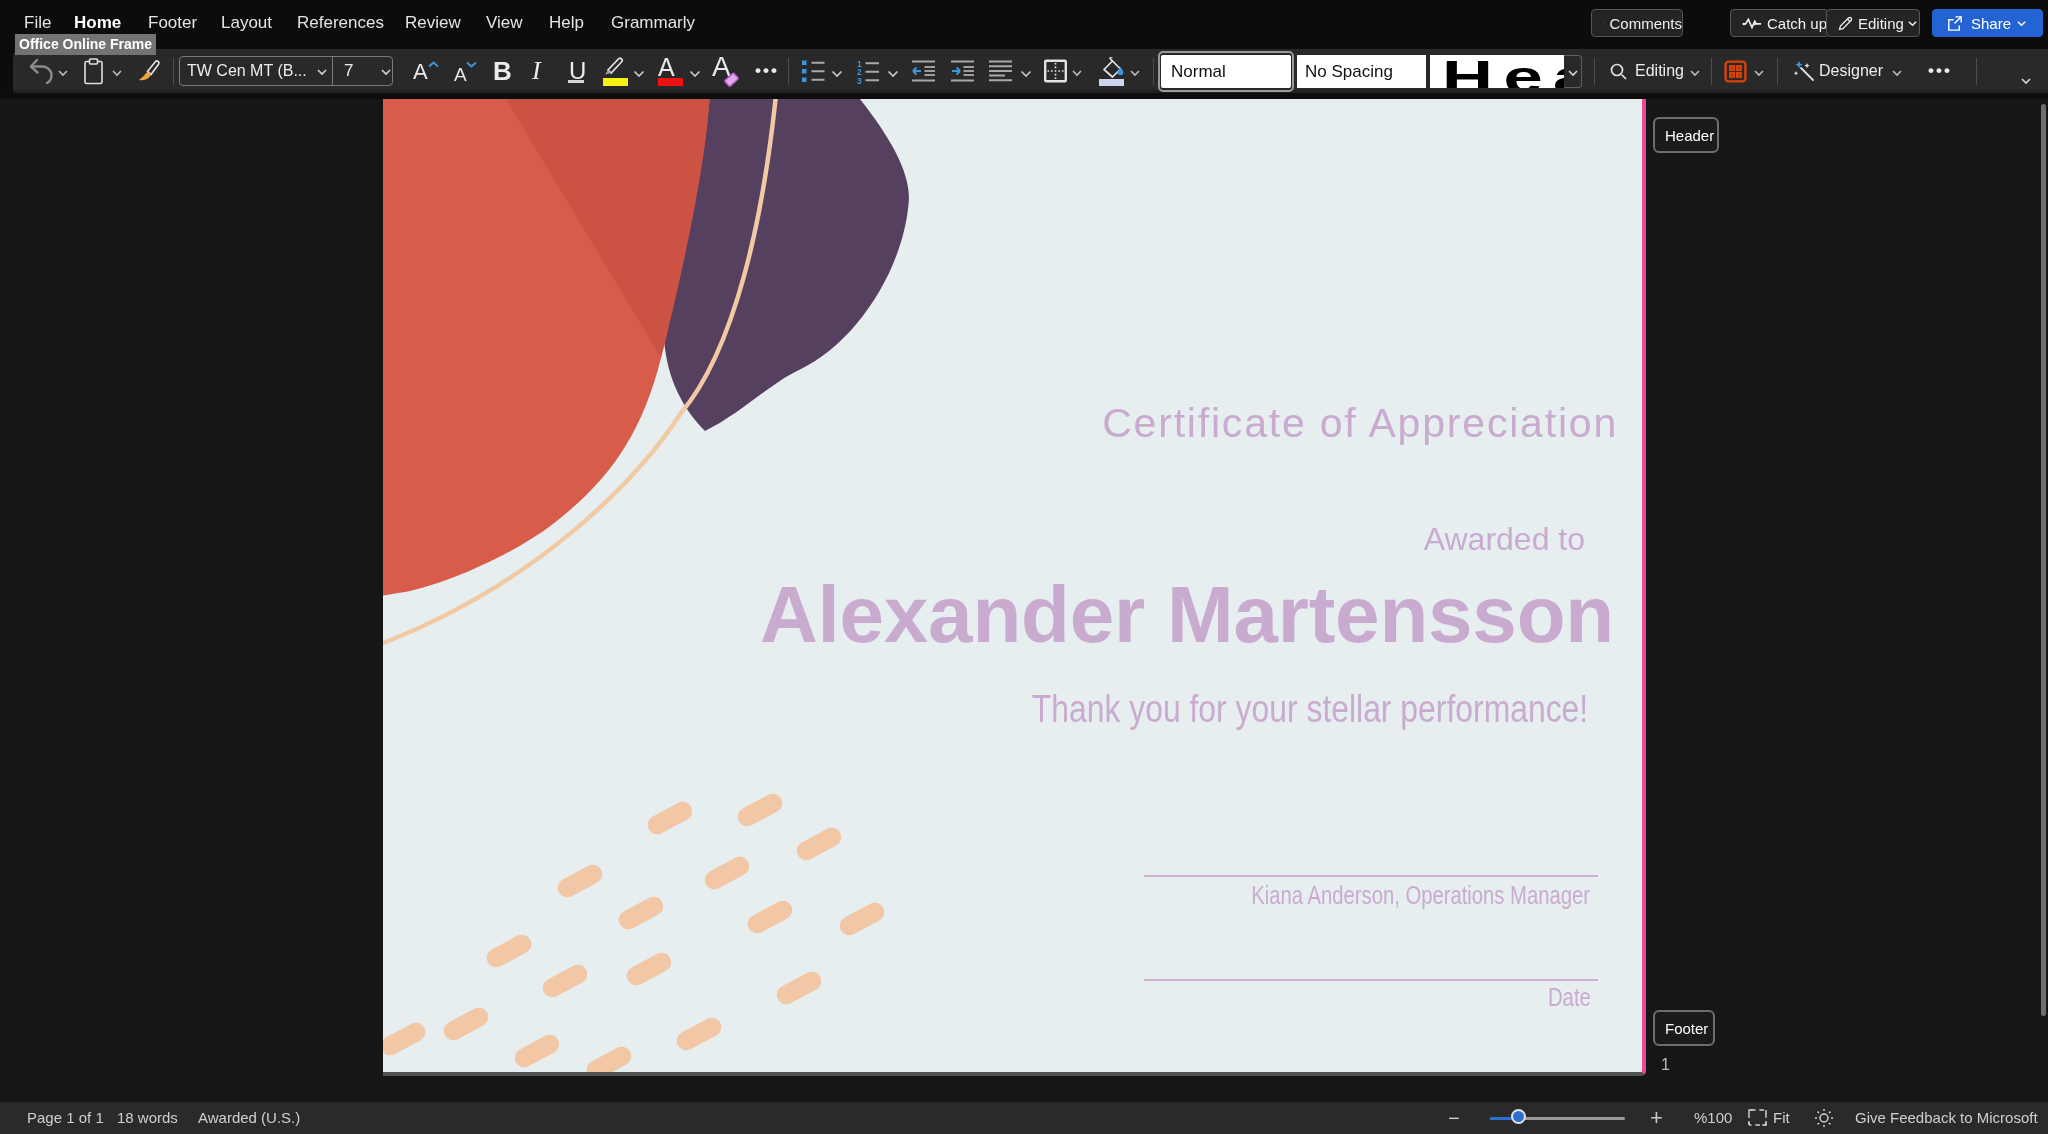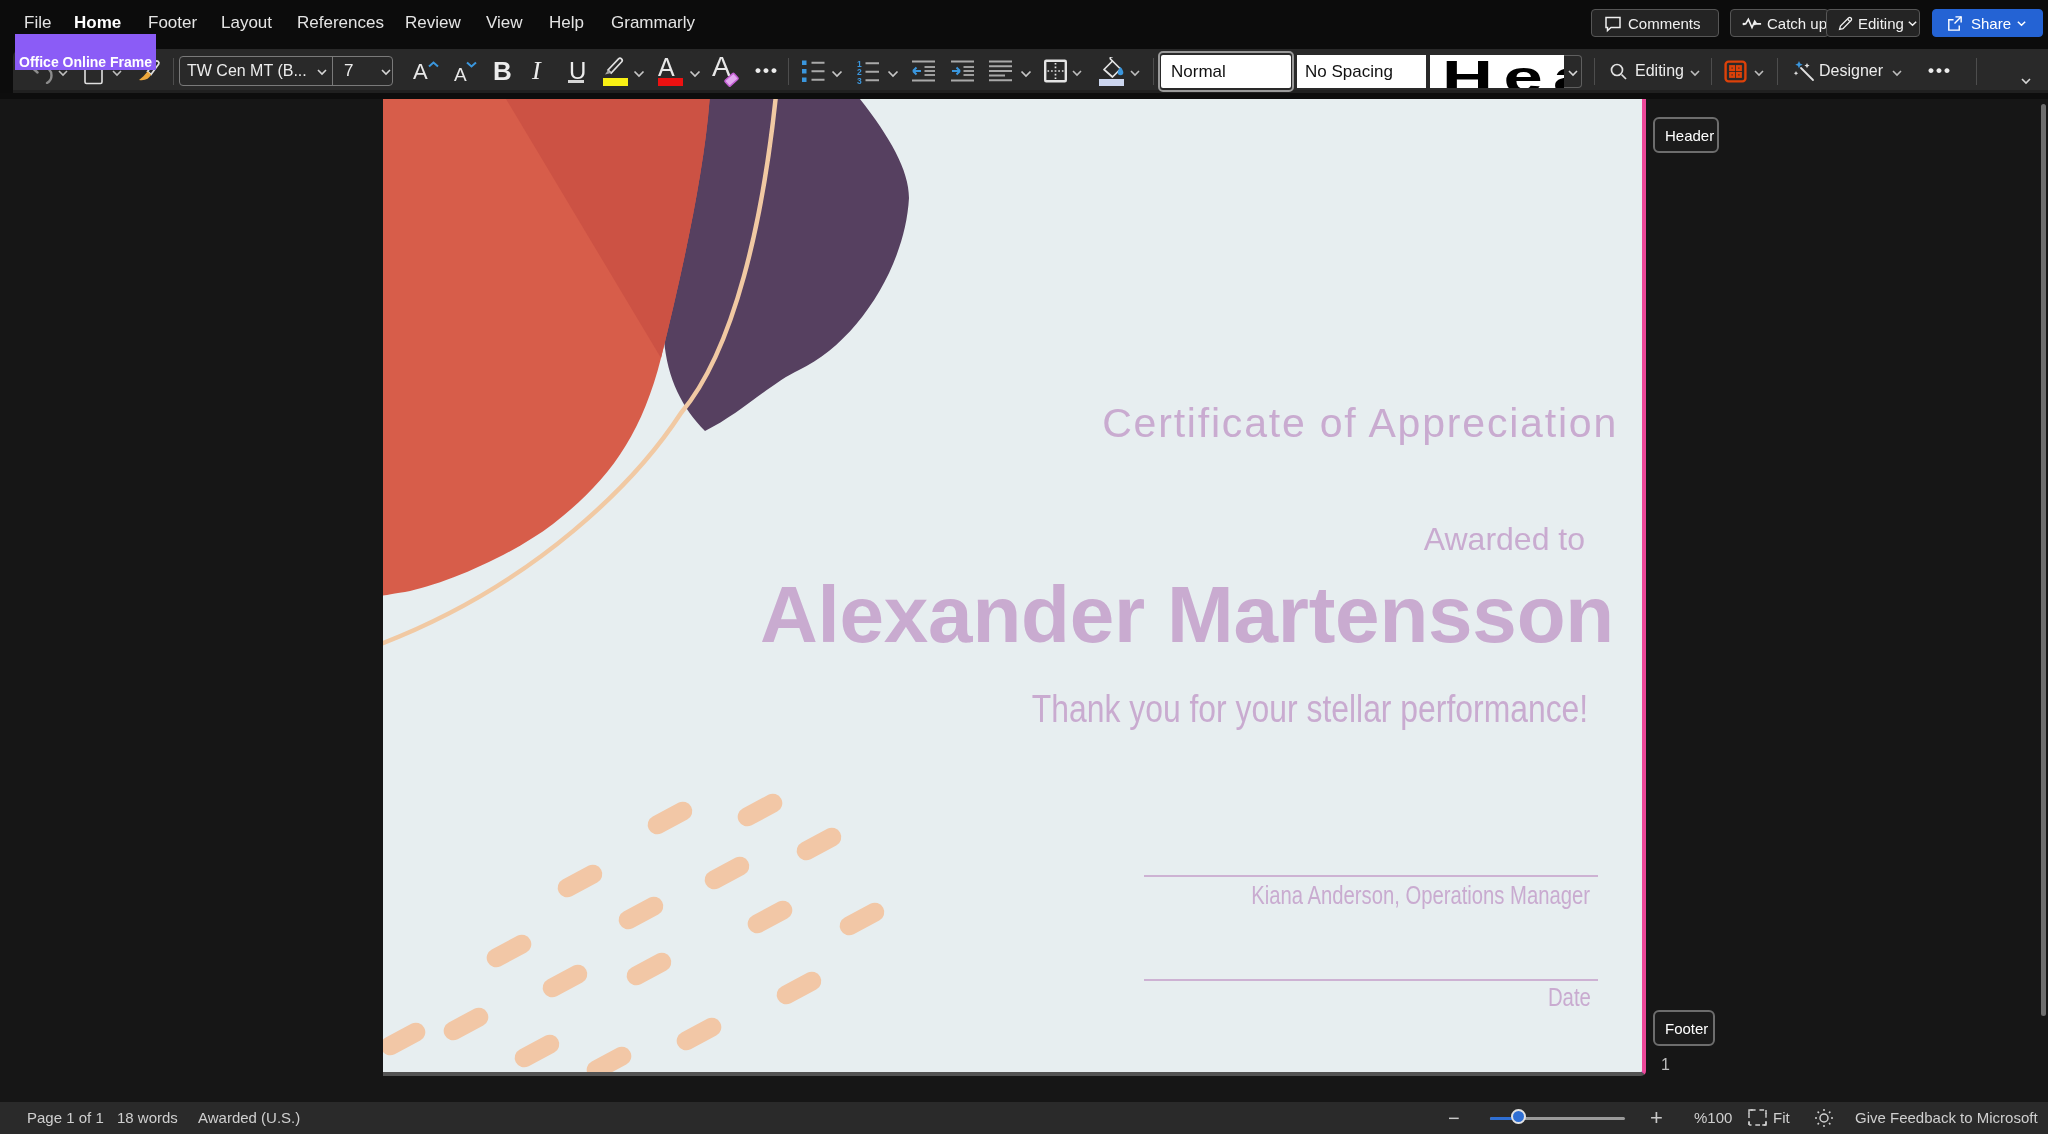--- a/index.html
+++ b/index.html
@@ -8,21 +8,21 @@
 .abs { position:absolute; }
 
 
 #menubar { position:absolute; top:0; left:0; width:2048px; height:46px; background:#0c0c0c; }
 .menu-item { position:absolute; top:0; height:46px; line-height:46px; color:#e4e4e4; font-size:17px; }
 .menu-item.active { color:#fff; font-weight:bold; }
 .topbtn { position:absolute; top:9px; height:28px; border:1px solid #565656; border-radius:4px; background:#242424; color:#f0f0f0; font-size:15px; display:flex; align-items:center; white-space:nowrap; overflow:hidden; }
 #sharebtn { background:#2463d4; border:1px solid #2463d4; color:#fff; }
 
 
-#tooltip { position:absolute; left:15px; top:34px; height:21px; background:#8b5cf6; color:#fff; font-size:14px; font-weight:bold; line-height:21px; padding:18px 4px; z-index:60; white-space:nowrap; }
+#tooltip { position:absolute; left:15px; top:34px; height:21px; background:#737373; color:#fff; font-size:14px; font-weight:bold; line-height:21px; padding:0 4px; z-index:60; white-space:nowrap; }
 
 
 #ribbon { position:absolute; top:49px; left:13px; width:2035px; height:41px; background:#292929; border-radius:8px 0 0 0; z-index:5; }
 #ribbonshadow { position:absolute; top:90px; left:13px; width:2035px; height:3px; background:#202020; } #blackstrip { position:absolute; top:93px; left:0; width:2048px; height:6px; background:#0d0d0d; z-index:4; }
 .rdiv { position:absolute; top:9px; width:1px; height:27px; background:#4d4d4d; }
 .chev { position:absolute; width:12px; height:12px; }
 .ricon { position:absolute; }
 
 
 #canvas { position:absolute; top:97px; left:0; width:2048px; height:1005px; background:#161616; }
@@ -47,21 +47,21 @@
     <div class="menu-item" style="left:24px;">File</div>
     <div class="menu-item active" style="left:74px;">Home</div>
     <div class="menu-item" style="left:148px;">Footer</div>
     <div class="menu-item" style="left:221px;">Layout</div>
     <div class="menu-item" style="left:297px;">References</div>
     <div class="menu-item" style="left:405px;">Review</div>
     <div class="menu-item" style="left:486px;">View</div>
     <div class="menu-item" style="left:549px;">Help</div>
     <div class="menu-item" style="left:611px;">Grammarly</div>
 
-    <div class="topbtn" style="left:1591px; width:128px;">
+    <div class="topbtn" style="left:1591px; width:92px;">
       <svg style="margin-left:11px" width="20" height="20" viewBox="0 0 20 20" fill="none" stroke="#f0f0f0" stroke-width="1.5">
           <path d="M3 4.5 h14 v10 h-9 l-3.5 3 v-3 h-1.5 z"></path>
         </svg>
       <span style="margin-left:5px">Comments</span>
     </div>
     <div class="topbtn" style="left:1714px; width:99px;margin-left:16px;">
       <svg style="margin-left:11px" width="20" height="16" viewBox="0 0 22 16" fill="none" stroke="#f0f0f0" stroke-width="1.8">
           <path d="M1 9 h3 l3-5 4 9 3-7 2 3 h5"></path>
           <circle cx="2" cy="9" r="1.4" fill="#f0f0f0" stroke="none"></circle>
           <circle cx="14" cy="9" r="1.4" fill="#f0f0f0" stroke="none"></circle>

